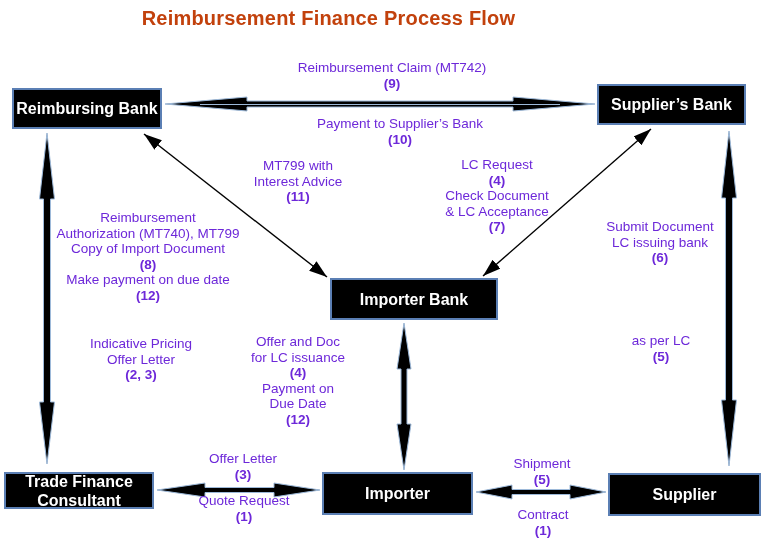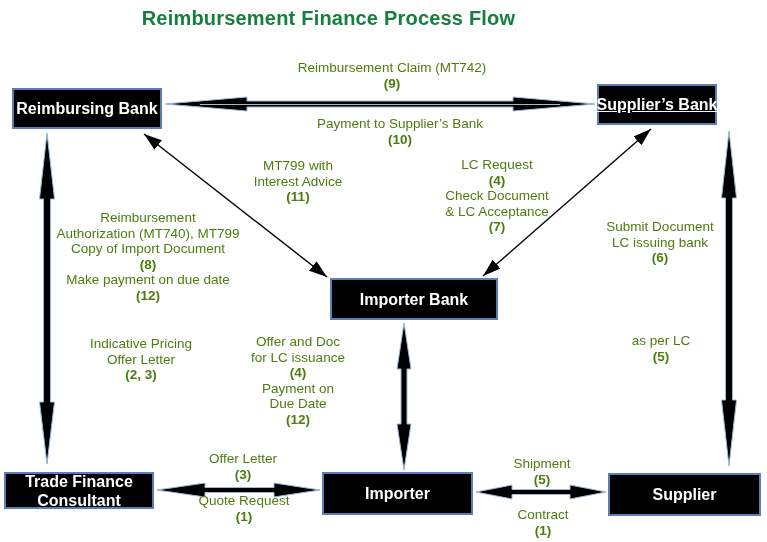--- a/index.html
+++ b/index.html
@@ -6,21 +6,21 @@
   body {
     width: 767px; height: 542px;
     background: var(--background, #ffffff);
     font-family: "Liberation Sans", "DejaVu Sans", sans-serif;
     color: var(--label-text, #000000);
   }
   #diagram { position: relative; width: 767px; height: 542px; overflow: hidden; }
 
   .title {
     position: absolute; left: 0; top: 7px; width: 657px;
-    text-align: center; font-size: 20px; font-weight: bold; color: #15803d;
+    text-align: center; font-size: 20px; font-weight: bold; color: #c2410c;
     letter-spacing: 0.2px;
   }
 
   svg.arrows { position: absolute; left: 0; top: 0; }
   .thick { fill: var(--arrow, #000); stroke: var(--arrow-edge, #9db9d9); stroke-width: 1; }
   .thin  { stroke: var(--arrow, #000); stroke-width: 1.4; fill: none; }
   .hl    { stroke: var(--arrow-edge, #9db9d9); stroke-width: 1; }
   .mk    { fill: var(--arrow, #000); }
 
   .node {
@@ -29,21 +29,21 @@
     border: 2px solid var(--box-border, #5b7fb4);
     color: var(--box-text, #fff);
     display: flex; flex-direction: column; align-items: center; justify-content: center;
     font-size: 16px; font-weight: bold; text-align: right; line-height: 19px;
     white-space: nowrap;
   }
 
   .elabel {
     position: absolute; transform: translateX(-50%);
     text-align: center; font-size: 13.5px; line-height: 15.5px;
-    white-space: nowrap; color: #4d7c0f;
+    white-space: nowrap; color: #6d28d9;
   }
   .elabel .b { font-weight: bold; }
 </style>
 </head>
 <body>
 
 <div id="diagram">
 
   <div class="title">Reimbursement Finance Process Flow</div>
 
@@ -69,21 +69,21 @@
 
     <line class="thin" x1="144" y1="134" x2="327" y2="277" marker-start="url(#thinhead)" marker-end="url(#thinhead)"></line>
 
     <line class="thin" x1="651" y1="129" x2="483" y2="276" marker-start="url(#thinhead)" marker-end="url(#thinhead)"></line>
   </svg>
 
   <div class="node" style="left:12px; top:88px; width:150px; height:41px;">
     <span>Reimbursing Bank</span>
   </div>
 
-  <div class="node" style="left:597px; top:84px; width:120px; height:41px;text-decoration:underline;">
+  <div class="node" style="left:597px; top:84px; width:149px; height:41px;">
     <span>Supplier’s Bank</span>
   </div>
 
   <div class="node" style="left:330px; top:278px; width:168px; height:42px;">
     <span>Importer Bank</span>
   </div>
 
   <div class="node" style="left:4px; top:472px; width:150px; height:37px;">
     <span>Trade Finance</span>
     <span>Consultant</span>

